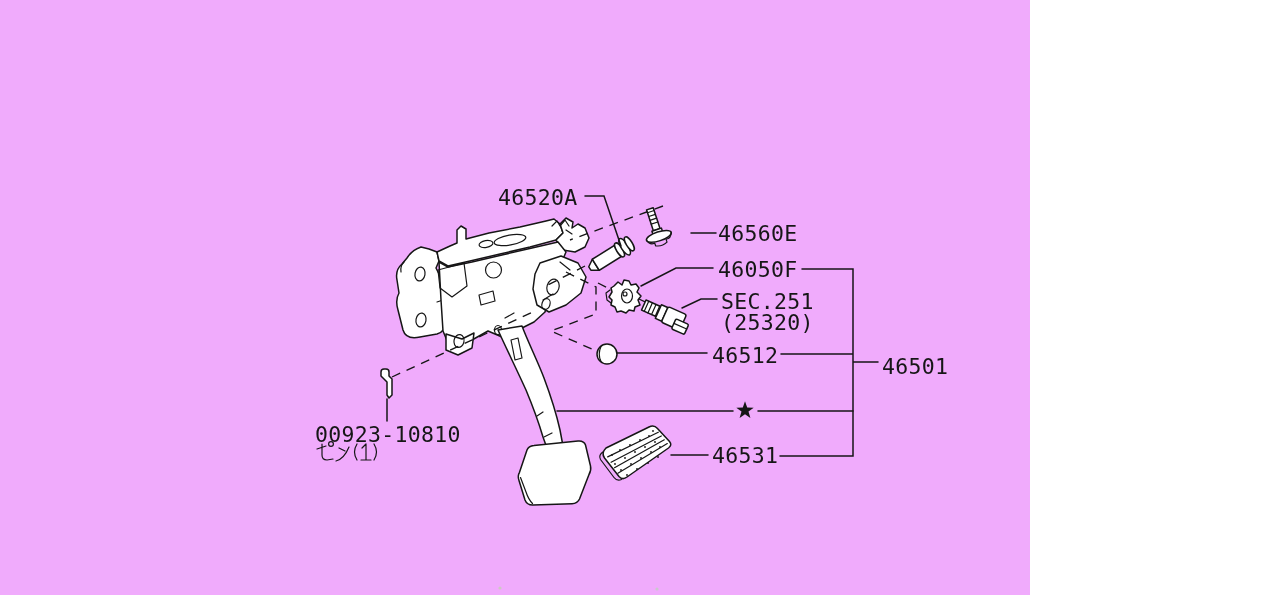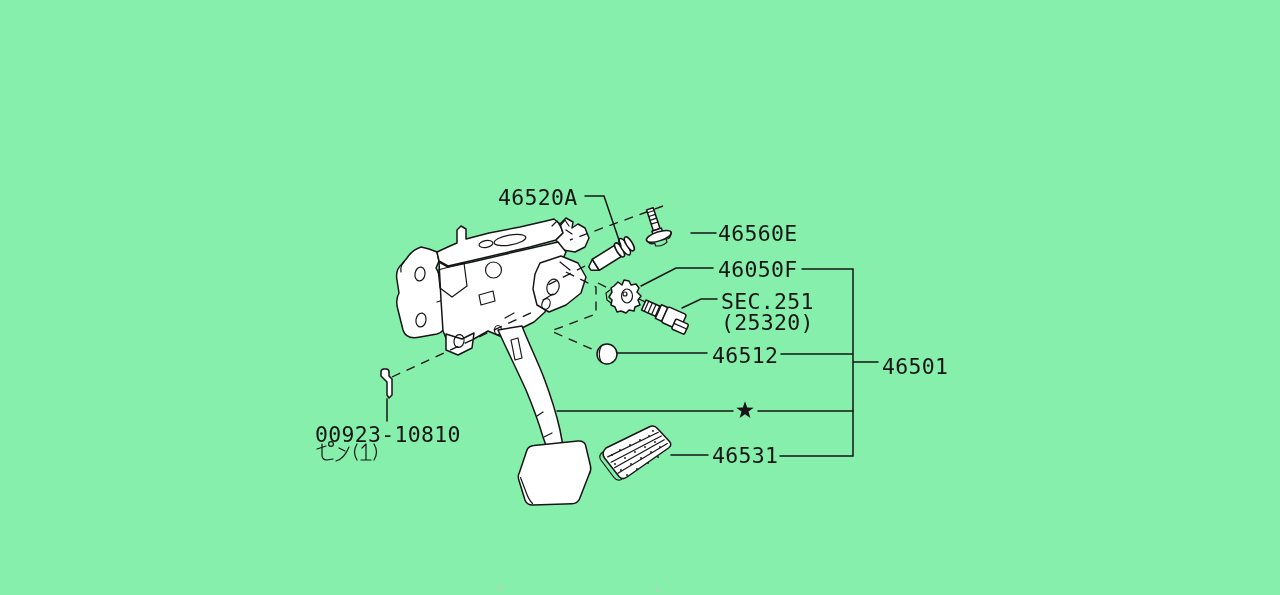--- a/index.html
+++ b/index.html
@@ -1,16 +1,16 @@
 <!DOCTYPE html>
 <html><head>
 <meta charset="utf-8">
 <style>
   html,body{margin:0;padding:0;background:#ffffff;}
-  .stage{position:relative;width:1280px;height:595px;background:#86efac;overflow:hidden;
+  .stage{position:relative;width:1030px;height:595px;background:#f0abfc;overflow:hidden;
          font-family:"DejaVu Sans Mono","Liberation Mono",monospace;}
   svg{display:block}
   .lnt{fill:none;stroke:#161616;stroke-width:1.2;stroke-linecap:round;stroke-linejoin:round;}
   .wh{fill:#ffffff;stroke:#161616;stroke-width:1.5;stroke-linejoin:round;}
   .dsh{fill:none;stroke:#161616;stroke-width:1.35;stroke-dasharray:9 7;stroke-linecap:butt;}
   .ldr{fill:none;stroke:#161616;stroke-width:1.5;stroke-linecap:round;}
   .lbl{font-family:"DejaVu Sans Mono","Liberation Mono",monospace;font-size:21.5px;fill:#161616;letter-spacing:0.3px;}
   .dots circle{fill:#161616;stroke:none;}
 </style>
 </head>

